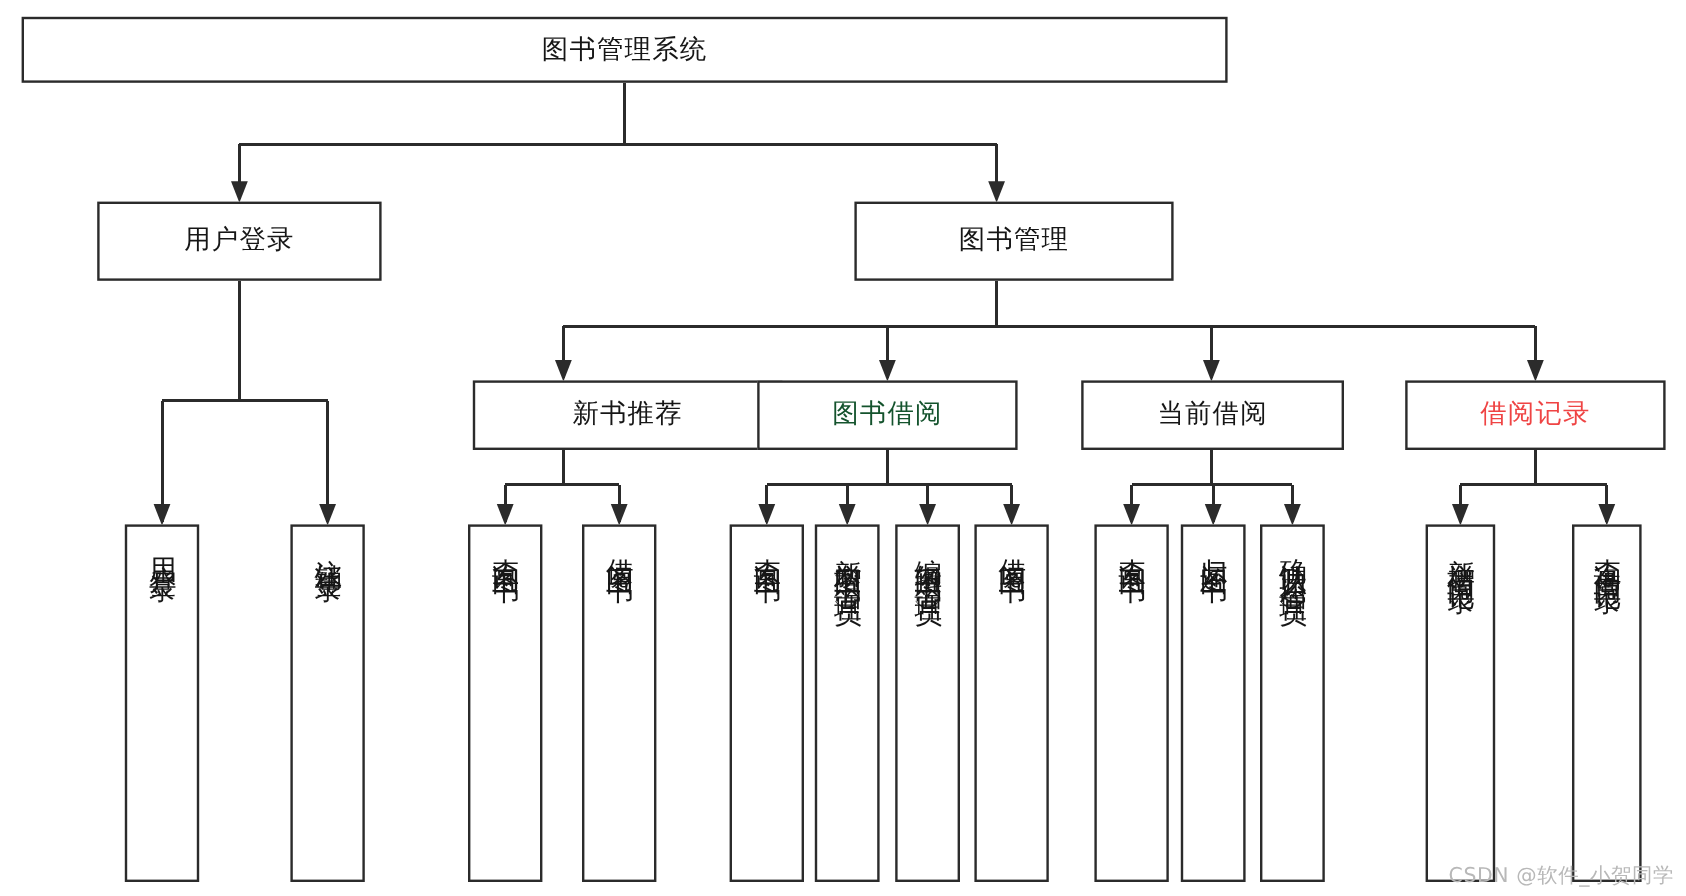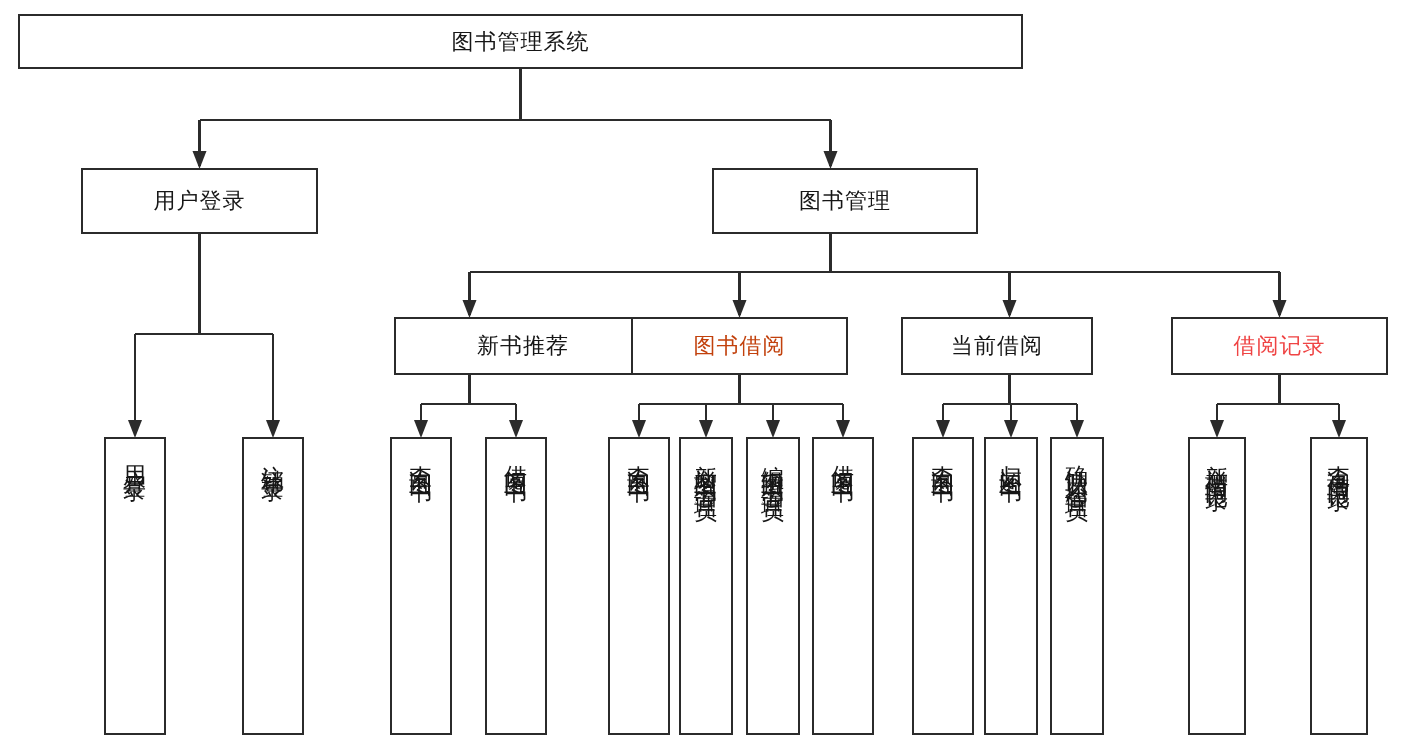--- a/index.html
+++ b/index.html
@@ -136,23 +136,23 @@
       <div class="node horizontal" style="left: 81px; top: 168px; width: 237px; height: 66px; border-color: rgb(43, 43, 43); background: rgb(255, 255, 255);">
         <span class="node-label" style="color: rgb(22, 22, 22);">用户登录</span>
       </div>
       <div class="node horizontal" style="left: 712px; top: 168px; width: 266px; height: 66px; border-color: rgb(43, 43, 43); background: rgb(255, 255, 255);">
         <span class="node-label" style="color: rgb(22, 22, 22);">图书管理</span>
       </div>
       <div class="node horizontal" style="left: 358px; top: 317px; width: 258px; height: 58px; border-color: rgb(43, 43, 43); background: rgb(255, 255, 255); margin-left: 36px;">
         <span class="node-label" style="color: rgb(22, 22, 22);">新书推荐</span>
       </div>
       <div class="node horizontal" style="left: 631px; top: 317px; width: 217px; height: 58px; border-color: rgb(43, 43, 43); background: rgb(255, 255, 255);">
-        <span class="node-label" style="color: #c2410c;">图书借阅</span>
+        <span class="node-label" style="color: #14532d;">图书借阅</span>
       </div>
-      <div class="node horizontal" style="left: 901px; top: 317px; width: 192px; height: 58px; border-color: rgb(43, 43, 43); background: rgb(255, 255, 255); justify-content: center;">
+      <div class="node horizontal" style="left: 901px; top: 317px; width: 219px; height: 58px; border-color: rgb(43, 43, 43); background: rgb(255, 255, 255); justify-content: center;">
         <span class="node-label" style="color: rgb(22, 22, 22);">当前借阅</span>
       </div>
       <div class="node horizontal" style="left: 1171px; top: 317px; width: 217px; height: 58px; border-color: rgb(43, 43, 43); background: rgb(255, 255, 255);">
         <span class="node-label" style="color: #ef4444;">借阅记录</span>
       </div>
       <div class="node vertical" style="left: 104px; top: 437px; width: 62px; height: 298px; border-color: rgb(43, 43, 43); background: rgb(255, 255, 255);">
         <span class="node-label" style="color: rgb(22, 22, 22);">用户登录</span>
       </div>
       <div class="node vertical" style="left: 242px; top: 437px; width: 62px; height: 298px; border-color: rgb(43, 43, 43); background: rgb(255, 255, 255);">
         <span class="node-label" style="color: rgb(22, 22, 22);">注销登录</span>
@@ -184,13 +184,14 @@
       <div class="node vertical" style="left: 1050px; top: 437px; width: 54px; height: 298px; border-color: rgb(43, 43, 43); background: rgb(255, 255, 255);">
         <span class="node-label" style="color: rgb(22, 22, 22);">确认归还（管理员）</span>
       </div>
       <div class="node vertical" style="left: 1188px; top: 437px; width: 58px; height: 298px; border-color: rgb(43, 43, 43); background: rgb(255, 255, 255);">
         <span class="node-label" style="color: rgb(22, 22, 22);">新增借阅记录</span>
       </div>
       <div class="node vertical" style="left: 1310px; top: 437px; width: 58px; height: 298px; border-color: rgb(43, 43, 43); background: rgb(255, 255, 255);">
         <span class="node-label" style="color: rgb(22, 22, 22);">查询借阅记录</span>
       </div>
     </div>
+  <div id="watermark">CSDN @软件_小贺同学</div>
 </div>
 
 </body></html>

